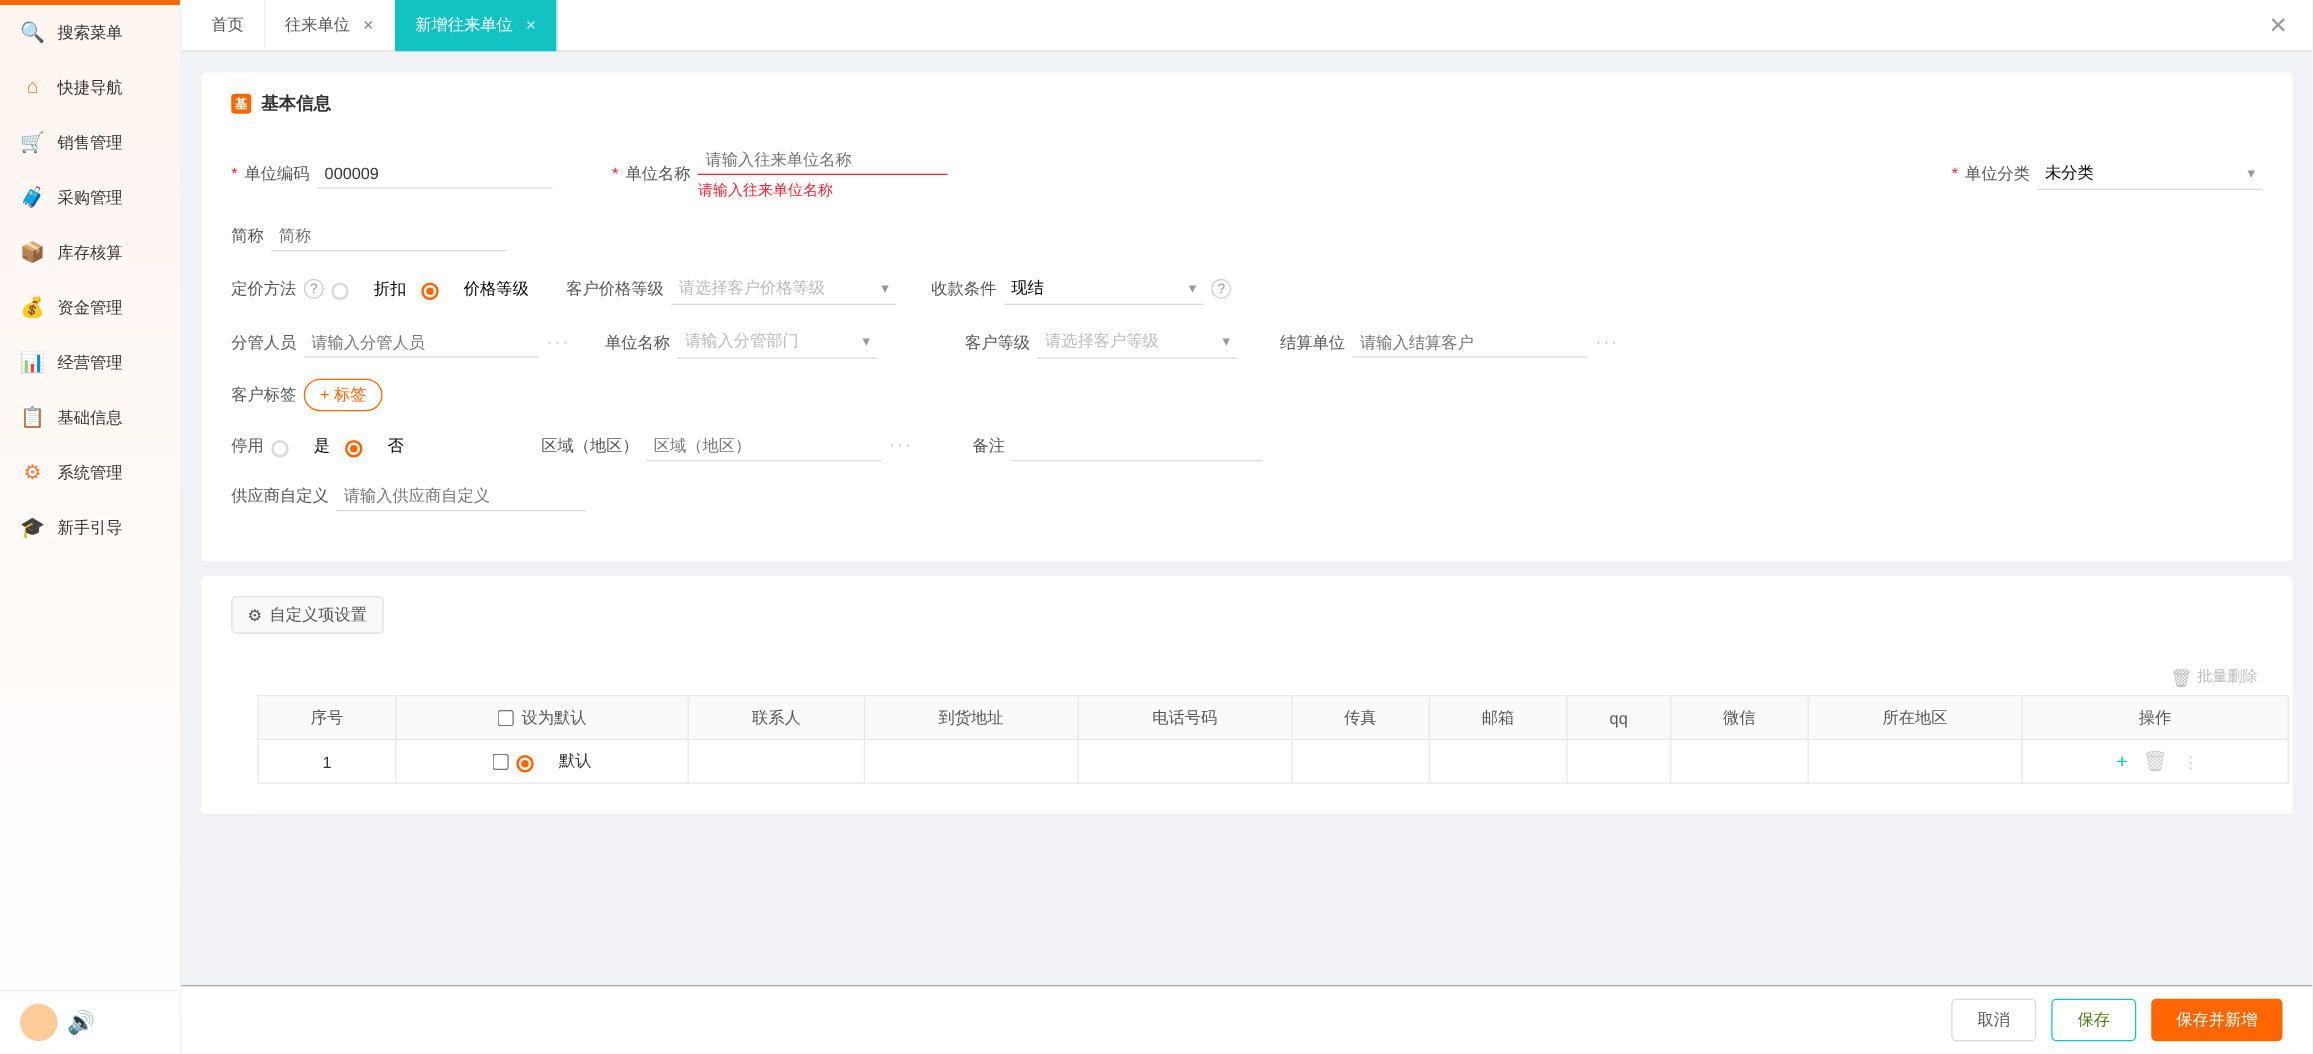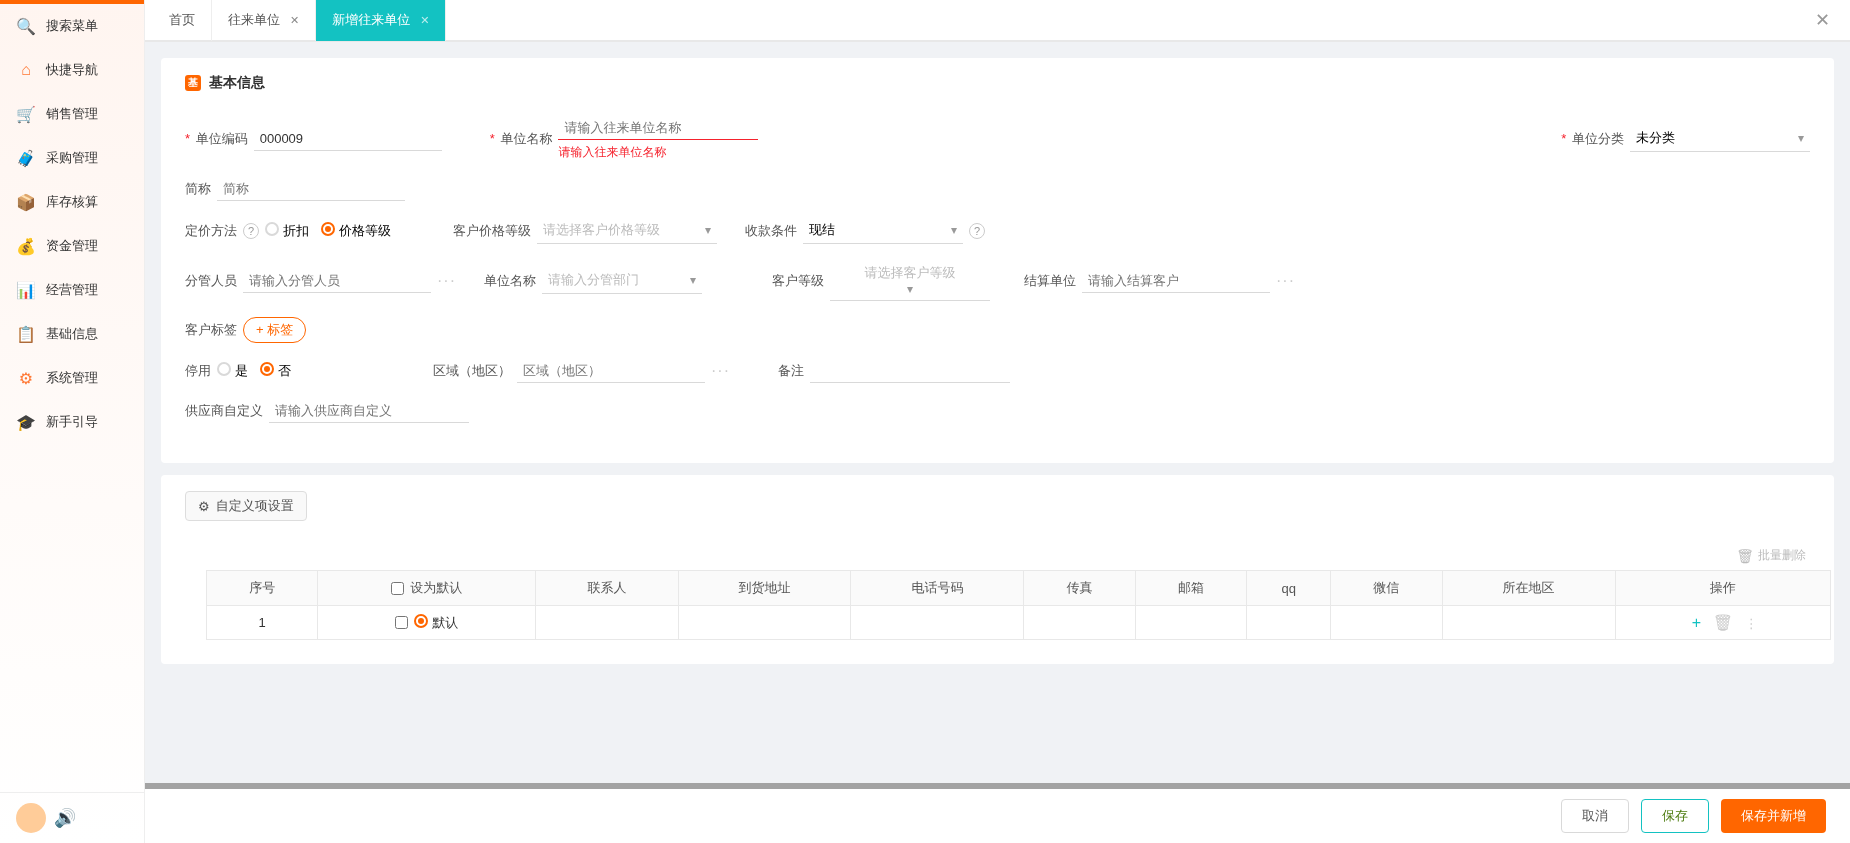--- a/index.html
+++ b/index.html
@@ -211,22 +211,22 @@
       font-size: 16px;
       letter-spacing: 1px;
     }
     .radio-group {
       display: flex;
       align-items: center;
       gap: 12px;
     }
     .radio-item {
       display: flex;
-      align-items: flex-start;
-      gap: 4px;
+      align-items: flex-end;
+      gap: 20px;
       cursor: pointer;
     }
     .radio-circle {
       width: 14px; height: 14px;
       border: 2px solid #d9d9d9;
       border-radius: 50%;
       display: flex;
       align-items: center;
       justify-content: center;
     }
@@ -314,21 +314,21 @@
       font-size: 16px;
       background: none;
       border: none;
       padding: 0 4px;
     }
     .action-btn.del { color: #ccc; }
 
     
     .footer-bar {
       background: #fff;
-      border-top: 6px solid #a3a3a3;
+      border-top: 1px solid #a3a3a3;
       padding: 10px 24px;
       display: flex;
       justify-content: flex-end;
       gap: 12px;
       flex-shrink: 0;
     }
     .btn-cancel {
       padding: 7px 20px;
       border: 1px solid #d9d9d9;
       background: #fff;
@@ -536,21 +536,21 @@
         <div class="form-field" style="min-width:260px;margin-left:20px;">
           <span class="field-label">单位名称</span>
           <div class="inline-select-row" style="min-width:160px;gap:28px;">
             <span style="color:#bbb;">请输入分管部门</span>
             <span class="chevron">▾</span>
           </div>
         </div>
 
         <div class="form-field" style="min-width:240px;margin-left:20px;">
           <span class="field-label">客户等级</span>
-          <div class="inline-select-row" style="min-width:160px;flex-direction:column;">
+          <div class="inline-select-row" style="min-width:160px;">
             <span style="color:#bbb;">请选择客户等级</span>
             <span class="chevron">▾</span>
           </div>
         </div>
 
         <div class="form-field" style="min-width:280px;margin-left:4px;">
           <span class="field-label">结算单位</span>
           <input class="form-input" type="text" style="min-width: 160px;" placeholder="请输入结算客户">
           <span class="dots-btn">···</span>
         </div>

